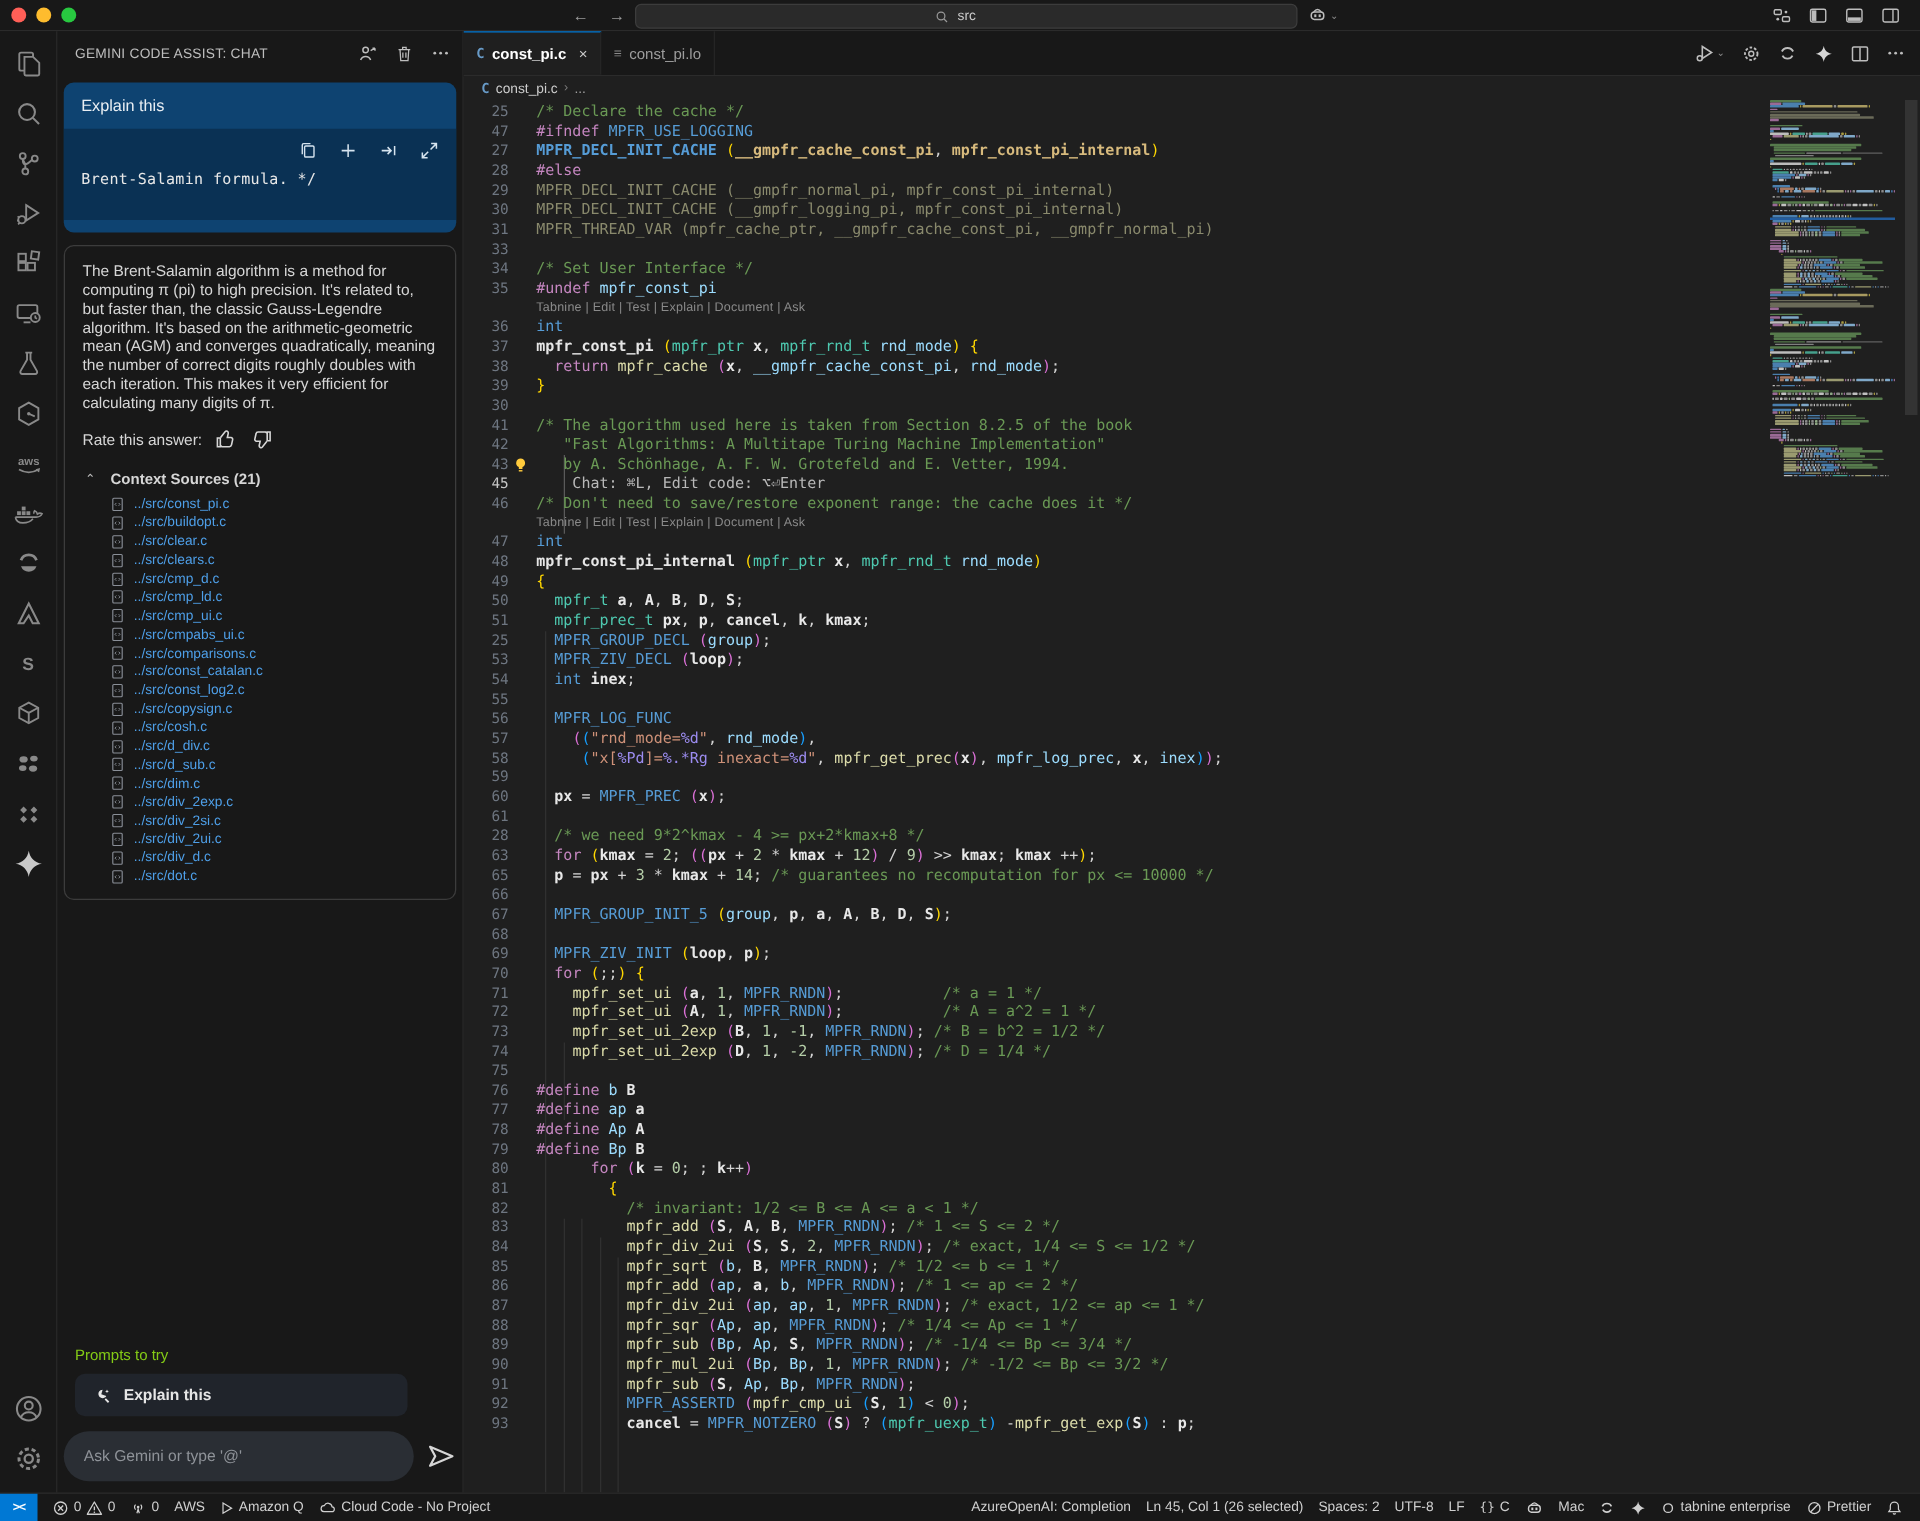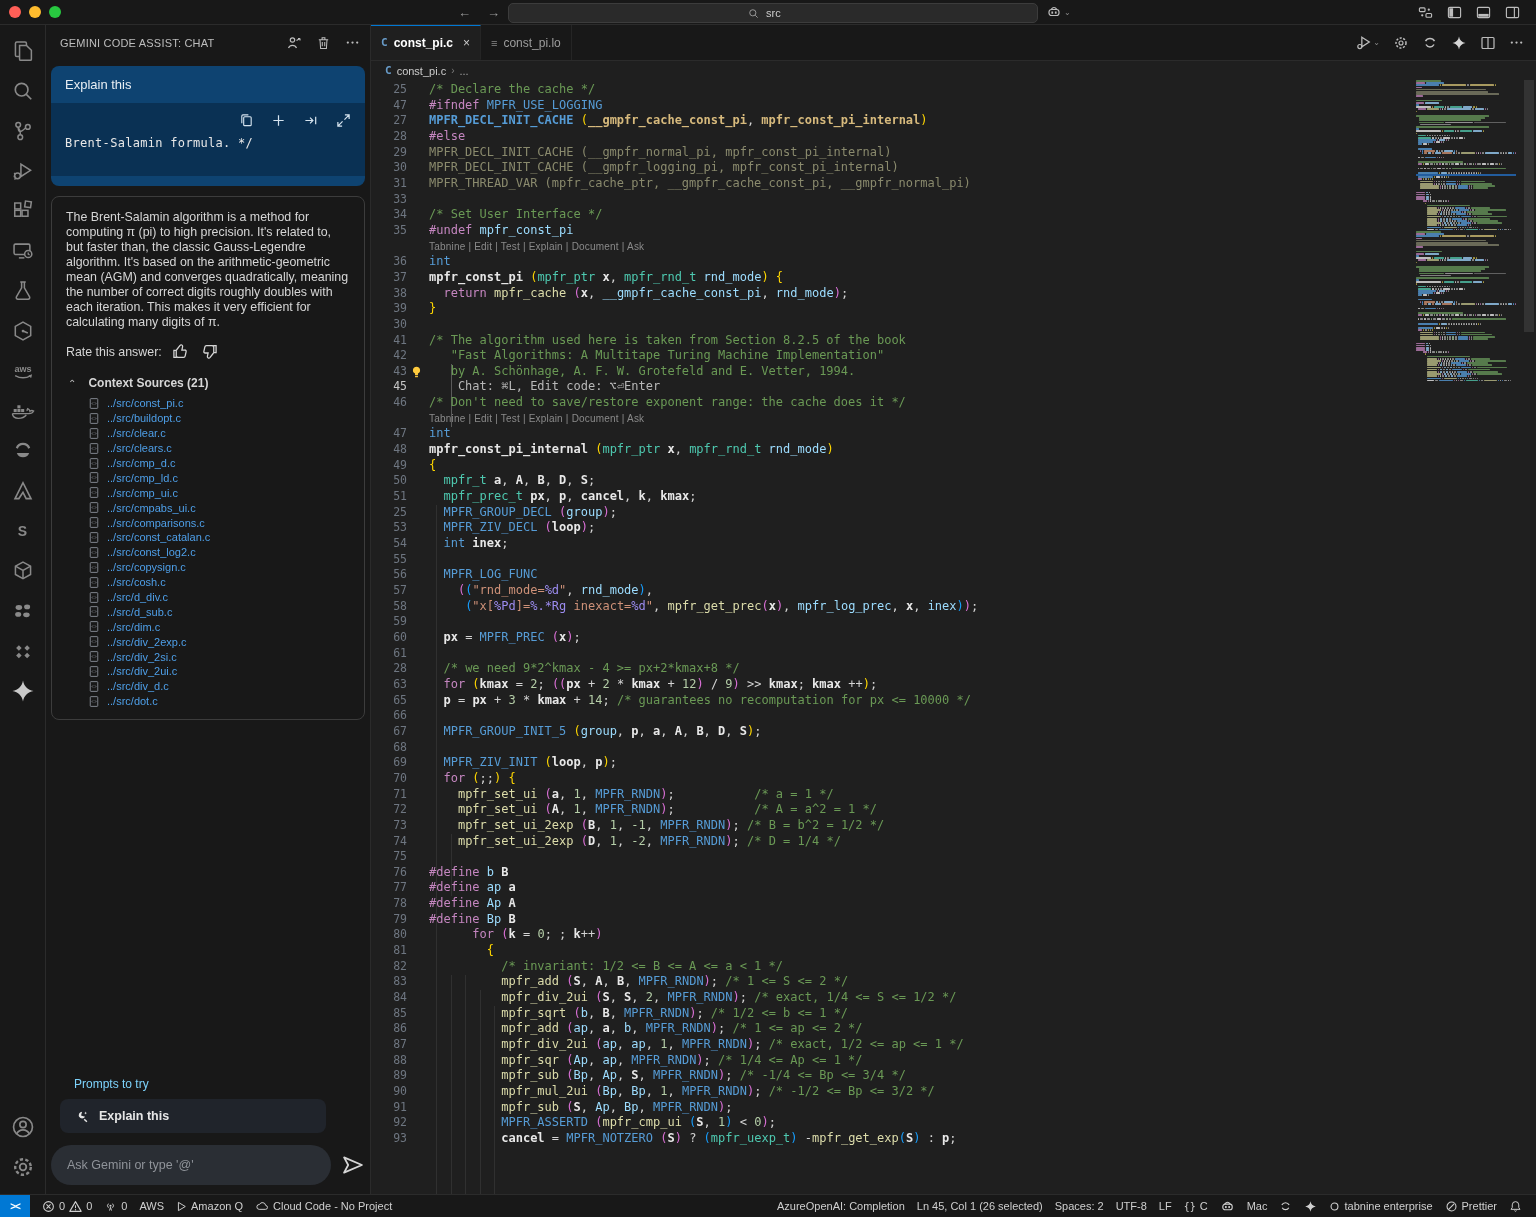--- a/index.html
+++ b/index.html
@@ -49,21 +49,21 @@
   .rate-row{display:flex;align-items:center;gap:10px;margin-top:13px;font-size:12.4px;color:#d6d6d6;}
   .rate-icons{display:flex;gap:12px;align-items:center;}
   .ctx-head{display:flex;align-items:center;gap:12px;margin:16px 0 6px 2px;}
   .ctx-chev{color:#bdbdbd;font-size:10px;}
   .ctx-title{font-size:12px;font-weight:bold;color:#d6d6d6;}
   .file-list{margin-left:22px;}
   .file-row{display:flex;align-items:center;gap:7px;height:14.9px;}
   .file-link{color:#4e9fe8;font-size:11px;text-decoration:none;}
 
   .sb-bottom{flex:none;padding:0 5px 10px 5px;}
-  .prompts-label{font-size:12px;color:#7dd3fc;margin:0 0 8px 23px;}
+  .prompts-label{font-size:12px;color:#84cc16;margin:0 0 8px 9px;}
   .prompt-chip{width:266px;height:34px;margin-left:9px;background:#20242b;border-radius:8px;display:flex;align-items:center;gap:10px;
                padding-left:12px;box-sizing:border-box;font-size:12.5px;color:#e6e6e6;font-weight:bold;}
   .ask-row{display:flex;align-items:center;gap:10px;margin-top:12px;}
   .ask-input{flex:1;height:40px;background:#2a2e34;border:none;border-radius:21px;padding:0 16px;color:#cccccc;font-size:12.5px;outline:none;font-family:inherit;}
   .ask-input::placeholder{color:#8f9399;}
 
   
   .editor{flex:1;display:flex;flex-direction:column;background:#1f1f1f;position:relative;min-width:0;}
   .tabbar{height:35px;background:#181818;display:flex;border-bottom:1px solid #2b2b2b;position:relative;flex:none;}
   .tab{display:flex;align-items:center;gap:6px;padding:0 10px;font-size:12px;height:100%;box-sizing:border-box;border-right:1px solid #252525;}

